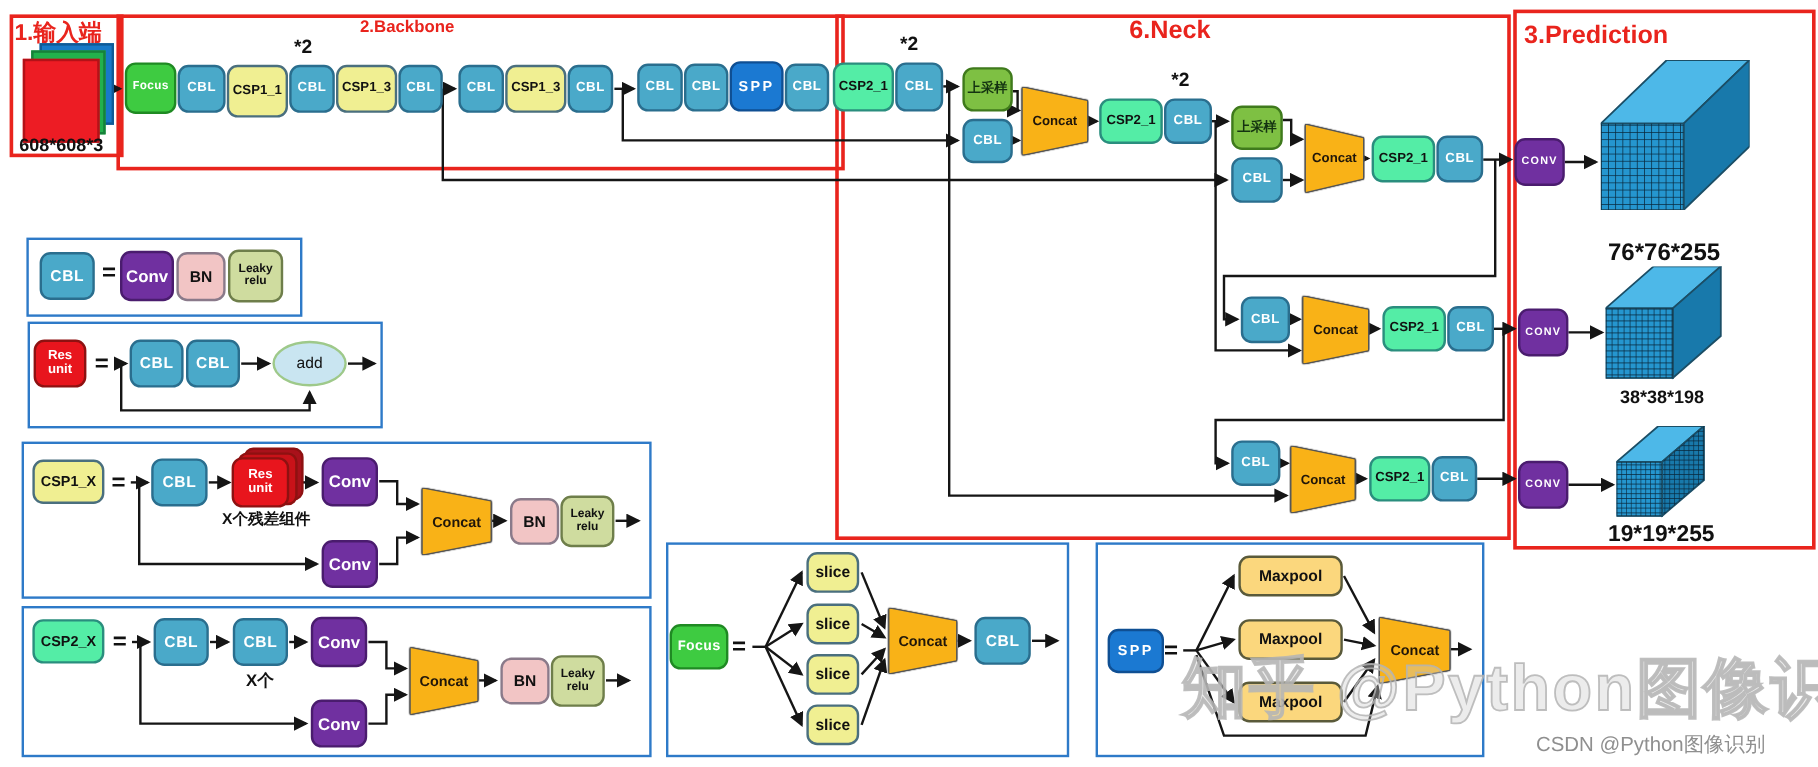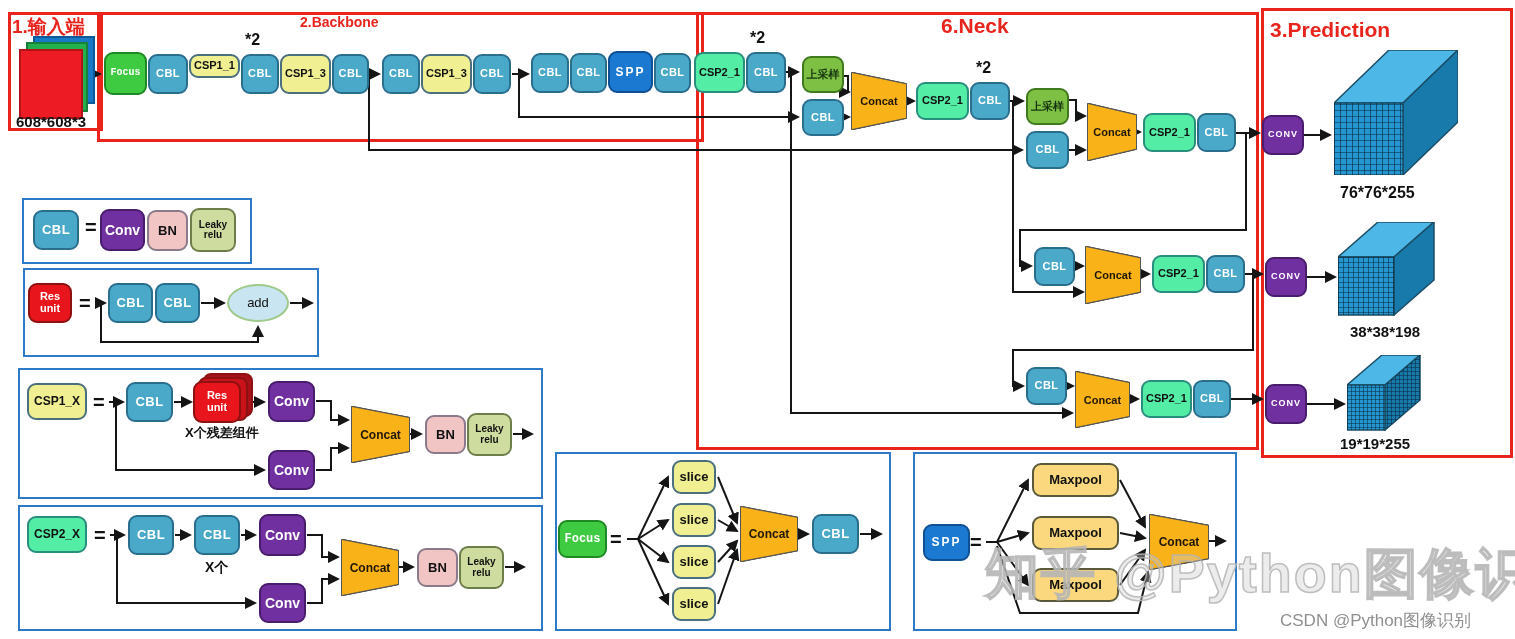--- a/index.html
+++ b/index.html
@@ -134,21 +134,21 @@
     <path d="M997,546 L1020,613 H1138 L1148,572" marker-end="url(#ah)"></path>
     <path d="M1120,480 L1145,527" marker-end="url(#ah)"></path>
     <path d="M1120,533 L1145,538" marker-end="url(#ah)"></path>
     <path d="M1120,585 L1145,550" marker-end="url(#ah)"></path>
     <path d="M1209,541 H1225" marker-end="url(#ah)"></path>
   </g>
 </svg>
 
 <div class="nd c-focus" style="left:104px;top:52px;width:43px;height:43px">Focus</div>
 <div class="nd c-cbl" style="left:148px;top:54px;width:40px;height:40px">CBL</div>
-<div class="nd c-csp1" style="left:189px;top:54px;width:51px;height:24px">CSP1_1</div>
+<div class="nd c-csp1" style="left:189px;top:54px;width:51px;height:44px">CSP1_1</div>
 <div class="nd c-cbl" style="left:241px;top:54px;width:38px;height:40px">CBL</div>
 <div class="txt" style="left:245px;top:31px;font-size:16px">*2</div>
 <div class="nd c-csp1" style="left:280px;top:54px;width:51px;height:40px">CSP1_3</div>
 <div class="nd c-cbl" style="left:332px;top:54px;width:37px;height:40px">CBL</div>
 <div class="nd c-cbl" style="left:382px;top:54px;width:38px;height:40px">CBL</div>
 <div class="nd c-csp1" style="left:421px;top:54px;width:51px;height:40px">CSP1_3</div>
 <div class="nd c-cbl" style="left:473px;top:54px;width:38px;height:40px">CBL</div>
 <div class="nd c-cbl" style="left:531px;top:53px;width:38px;height:40px">CBL</div>
 <div class="nd c-cbl" style="left:570px;top:53px;width:37px;height:40px">CBL</div>
 <div class="nd c-spp" style="left:608px;top:51px;width:45px;height:42px">SPP</div>
@@ -193,21 +193,21 @@
   <defs>
       <pattern id="g1" width="6" height="6" patternUnits="userSpaceOnUse">
         <path d="M6 0 H0 V6" stroke="#08263a" stroke-width="1.2" fill="none"></path>
       </pattern>
     </defs>
   <polygon points="0,53 55,0 124,0 69,53" fill="#4db8e8" stroke="#1b4e66" stroke-width="1.5"></polygon>
   <polygon points="69,53 124,0 124,72 69,125" fill="#1879ab" stroke="#1b4e66" stroke-width="1.5"></polygon>
   <rect x="0" y="53" width="69" height="72" fill="#2596cf" stroke="#1b4e66" stroke-width="1.5"></rect>
   <rect x="0" y="53" width="69" height="72" fill="url(#g1)"></rect>
 </svg>
-<div class="txt" style="left:1340px;top:184px;font-size:16px">76*76*255</div>
+<div class="txt" style="left:1340px;top:200px;font-size:20px">76*76*255</div>
 
 <svg class="cube" style="left:1338px;top:222px" width="97" height="94">
   <defs>
       <pattern id="g2" width="5" height="5" patternUnits="userSpaceOnUse">
         <path d="M5 0 H0 V5" stroke="#08263a" stroke-width="1.1" fill="none"></path>
       </pattern>
     </defs>
   <polygon points="0,35 40,0 96,0 56,35" fill="#4db8e8" stroke="#1b4e66" stroke-width="1.5"></polygon>
   <polygon points="56,35 96,0 96,58 56,93" fill="#1879ab" stroke="#1b4e66" stroke-width="1.5"></polygon>
   <rect x="0" y="35" width="56" height="58" fill="#2596cf" stroke="#1b4e66" stroke-width="1.5"></rect>
@@ -220,21 +220,21 @@
       <pattern id="g3" width="4" height="4" patternUnits="userSpaceOnUse">
         <path d="M4 0 H0 V4" stroke="#08263a" stroke-width="1" fill="none"></path>
       </pattern>
     </defs>
   <polygon points="0,30 35,0 73,0 38,30" fill="#4db8e8" stroke="#1b4e66" stroke-width="1.5"></polygon>
   <polygon points="38,30 73,0 73,45 38,75" fill="#1879ab" stroke="#1b4e66" stroke-width="1.5"></polygon>
   <polygon points="38,30 73,0 73,45 38,75" fill="url(#g3)"></polygon>
   <rect x="0" y="30" width="38" height="45" fill="#2596cf" stroke="#1b4e66" stroke-width="1.5"></rect>
   <rect x="0" y="30" width="38" height="45" fill="url(#g3)"></rect>
 </svg>
-<div class="txt" style="left:1340px;top:435px;font-size:15px">19*19*255</div>
+<div class="txt" style="left:1340px;top:435px;font-size:19px">19*19*255</div>
 
 <div class="frame blue" style="left:22px;top:198px;width:226px;height:62px"></div>
 <div class="nd c-cbl" style="left:33px;top:210px;width:46px;height:40px;font-size:13px">CBL</div>
 <div class="eq" style="left:85px;top:216px">=</div>
 <div class="nd c-convL" style="left:100px;top:209px;width:45px;height:42px">Conv</div>
 <div class="nd c-bn" style="left:147px;top:210px;width:41px;height:41px">BN</div>
 <div class="nd c-leaky" style="left:190px;top:208px;width:46px;height:44px">Leaky
 relu</div>
 
 <div class="frame blue" style="left:23px;top:268px;width:292px;height:85px"></div>

